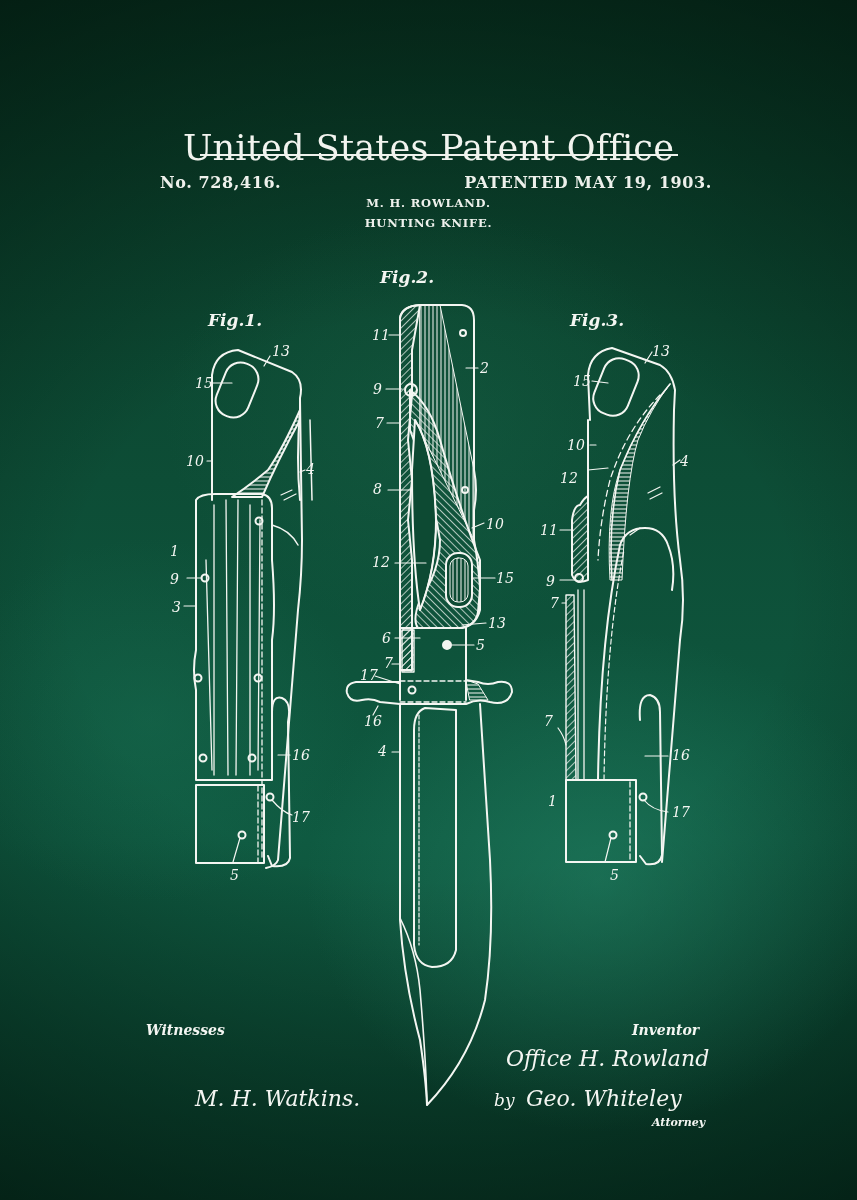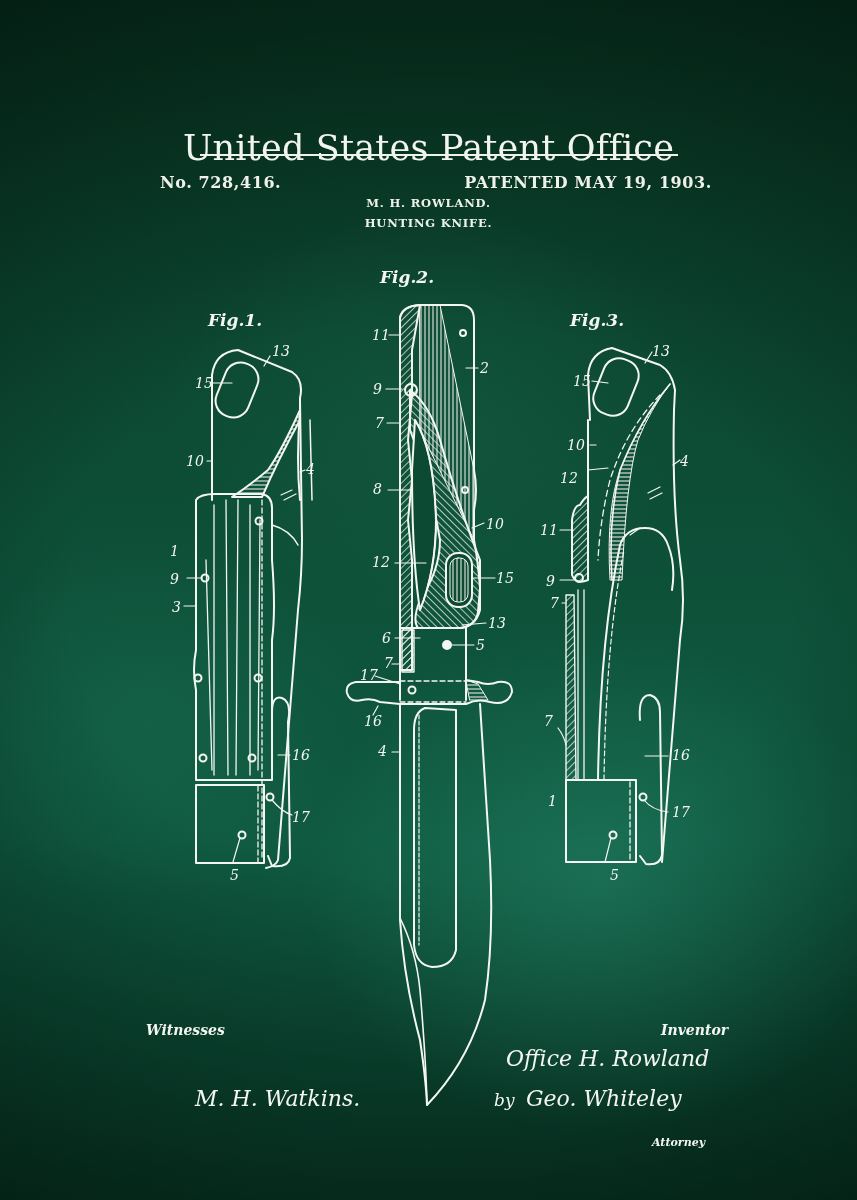--- a/index.html
+++ b/index.html
@@ -268,18 +268,18 @@
       <text x="672" y="760">16</text>
       <text x="548" y="806">1</text>
       <text x="672" y="817">17</text>
       <text x="610" y="880">5</text>
     </g>
   </svg>
 
   <div class="script lbl-head" style="left:146px; top:1022px;">Witnesses</div>
   <div class="script sig" style="left:148px; top:1086px;margin-left:47px;">M. H. Watkins.</div>
 
-  <div class="script lbl-head" style="left:632px; top:1022px;margin-left:29px;">Inventor</div>
+  <div class="script lbl-head" style="left:632px; top:1022px;">Inventor</div>
   <div class="script sig" style="left:506px; top:1046px;">Office H. Rowland</div>
   <div class="script" style="left:494px; top:1090px; font-size:17px;">by</div>
   <div class="script sig" style="left:526px; top:1086px;">Geo. Whiteley</div>
-  <div class="script" style="left:652px; top:1116px; font-size:11px; font-weight:bold;margin-top:20px;">Attorney</div>
+  <div class="script" style="left:652px; top:1116px; font-size:11px; font-weight:bold;">Attorney</div>
 </div>
 
 </body></html>

